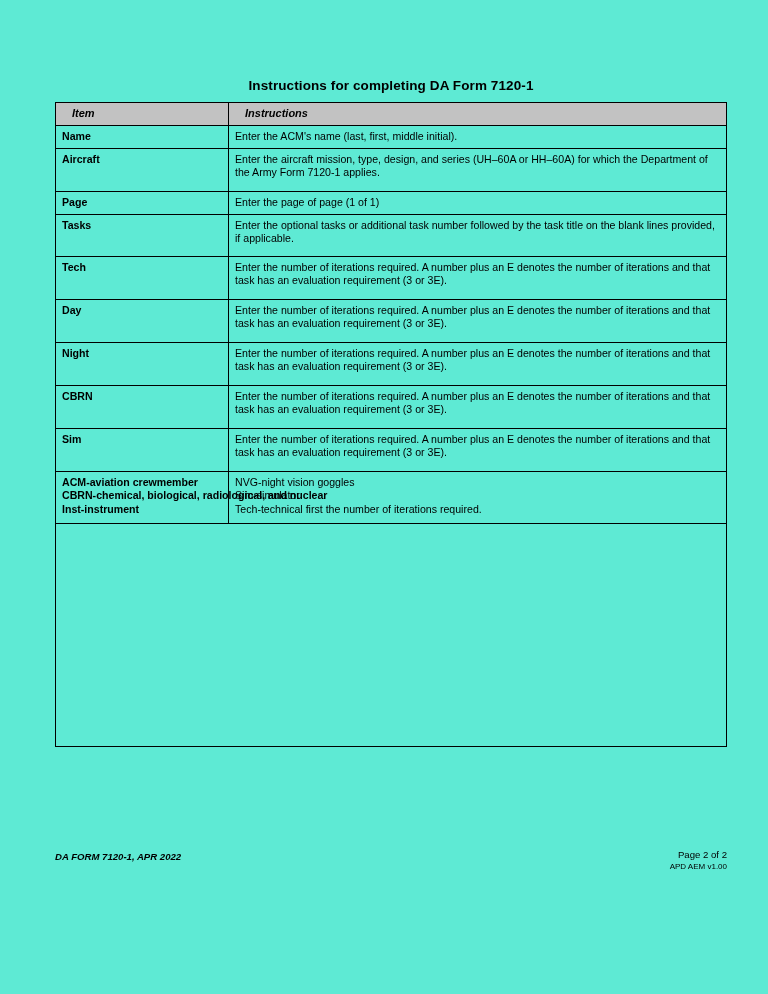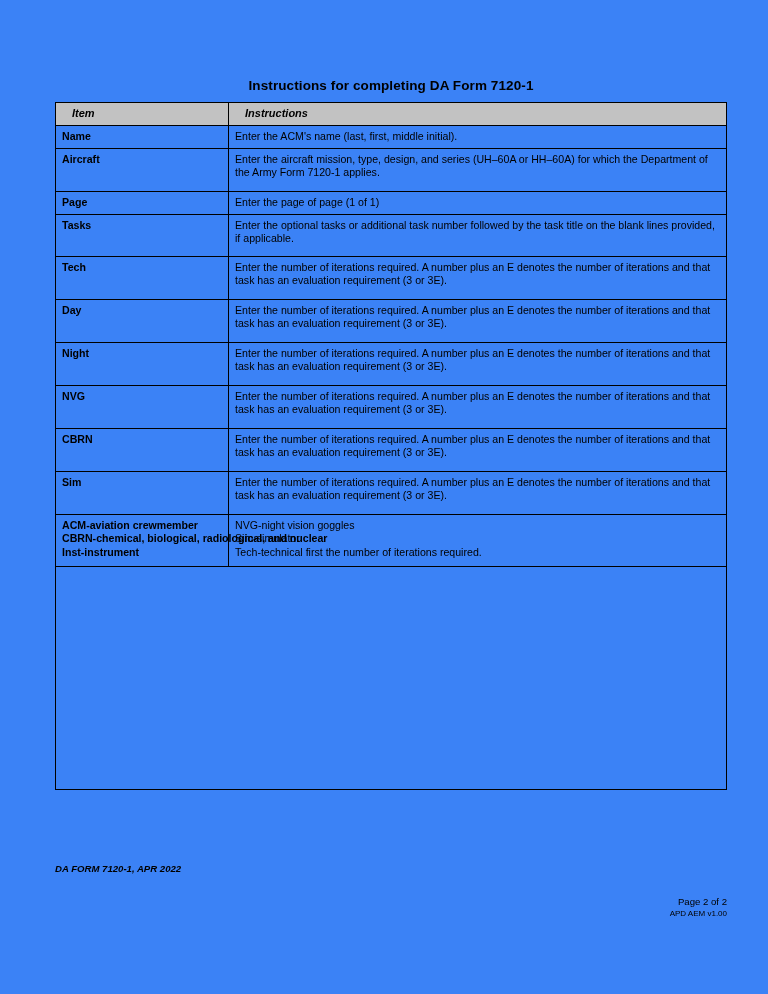--- a/index.html
+++ b/index.html
@@ -16,21 +16,21 @@
     position: relative;
     overflow: hidden;
   }
 
   #page {
     position: absolute;
     left: 0;
     top: 0;
     width: 768px;
     height: 994px;
-    background: #3b82f6;
+    background: #5eead4;
   }
 
   
   #doc-title {
     position: absolute;
     left: 55px;
     top: 78px;
     width: 672px;
     text-align: center;
     font-size: 13.5px;
@@ -114,34 +114,33 @@
   #footer {
     position: absolute;
     left: 55px;
     top: 851px;
     width: 672px;
     height: 30px;
   }
   #footer-left {
     position: absolute;
     left: 0;
-    top: 12px;
+    top: 0;
     font-size: 9.6px;
     font-weight: bold;
     font-style: italic;
     line-height: 12px;
     white-space: nowrap;
   }
   #footer-right {
     position: absolute;
     right: 0;
     top: -2px;
     text-align: right;
     line-height: 11.5px;
-    margin-top: 47px;
   }
   .footer-page {
     display: block;
     font-size: 9.6px;
   }
   .footer-ver {
     display: block;
     font-size: 8px;
   }
 </style>
@@ -183,24 +182,20 @@
       <tr class="r-iter">
         <td class="item-cell">Tech</td>
         <td class="instr-cell">Enter the number of iterations required. A number plus an E denotes the number of iterations and that task has an evaluation requirement (3 or 3E).</td>
       </tr>
       <tr class="r-iter">
         <td class="item-cell">Day</td>
         <td class="instr-cell">Enter the number of iterations required. A number plus an E denotes the number of iterations and that task has an evaluation requirement (3 or 3E).</td>
       </tr>
       <tr class="r-iter">
         <td class="item-cell">Night</td>
-        <td class="instr-cell">Enter the number of iterations required. A number plus an E denotes the number of iterations and that task has an evaluation requirement (3 or 3E).</td>
-      </tr>
-      <tr class="r-iter">
-        <td class="item-cell">NVG</td>
         <td class="instr-cell">Enter the number of iterations required. A number plus an E denotes the number of iterations and that task has an evaluation requirement (3 or 3E).</td>
       </tr>
       <tr class="r-iter">
         <td class="item-cell">CBRN</td>
         <td class="instr-cell">Enter the number of iterations required. A number plus an E denotes the number of iterations and that task has an evaluation requirement (3 or 3E).</td>
       </tr>
       <tr class="r-iter">
         <td class="item-cell">Sim</td>
         <td class="instr-cell">Enter the number of iterations required. A number plus an E denotes the number of iterations and that task has an evaluation requirement (3 or 3E).</td>
       </tr>

